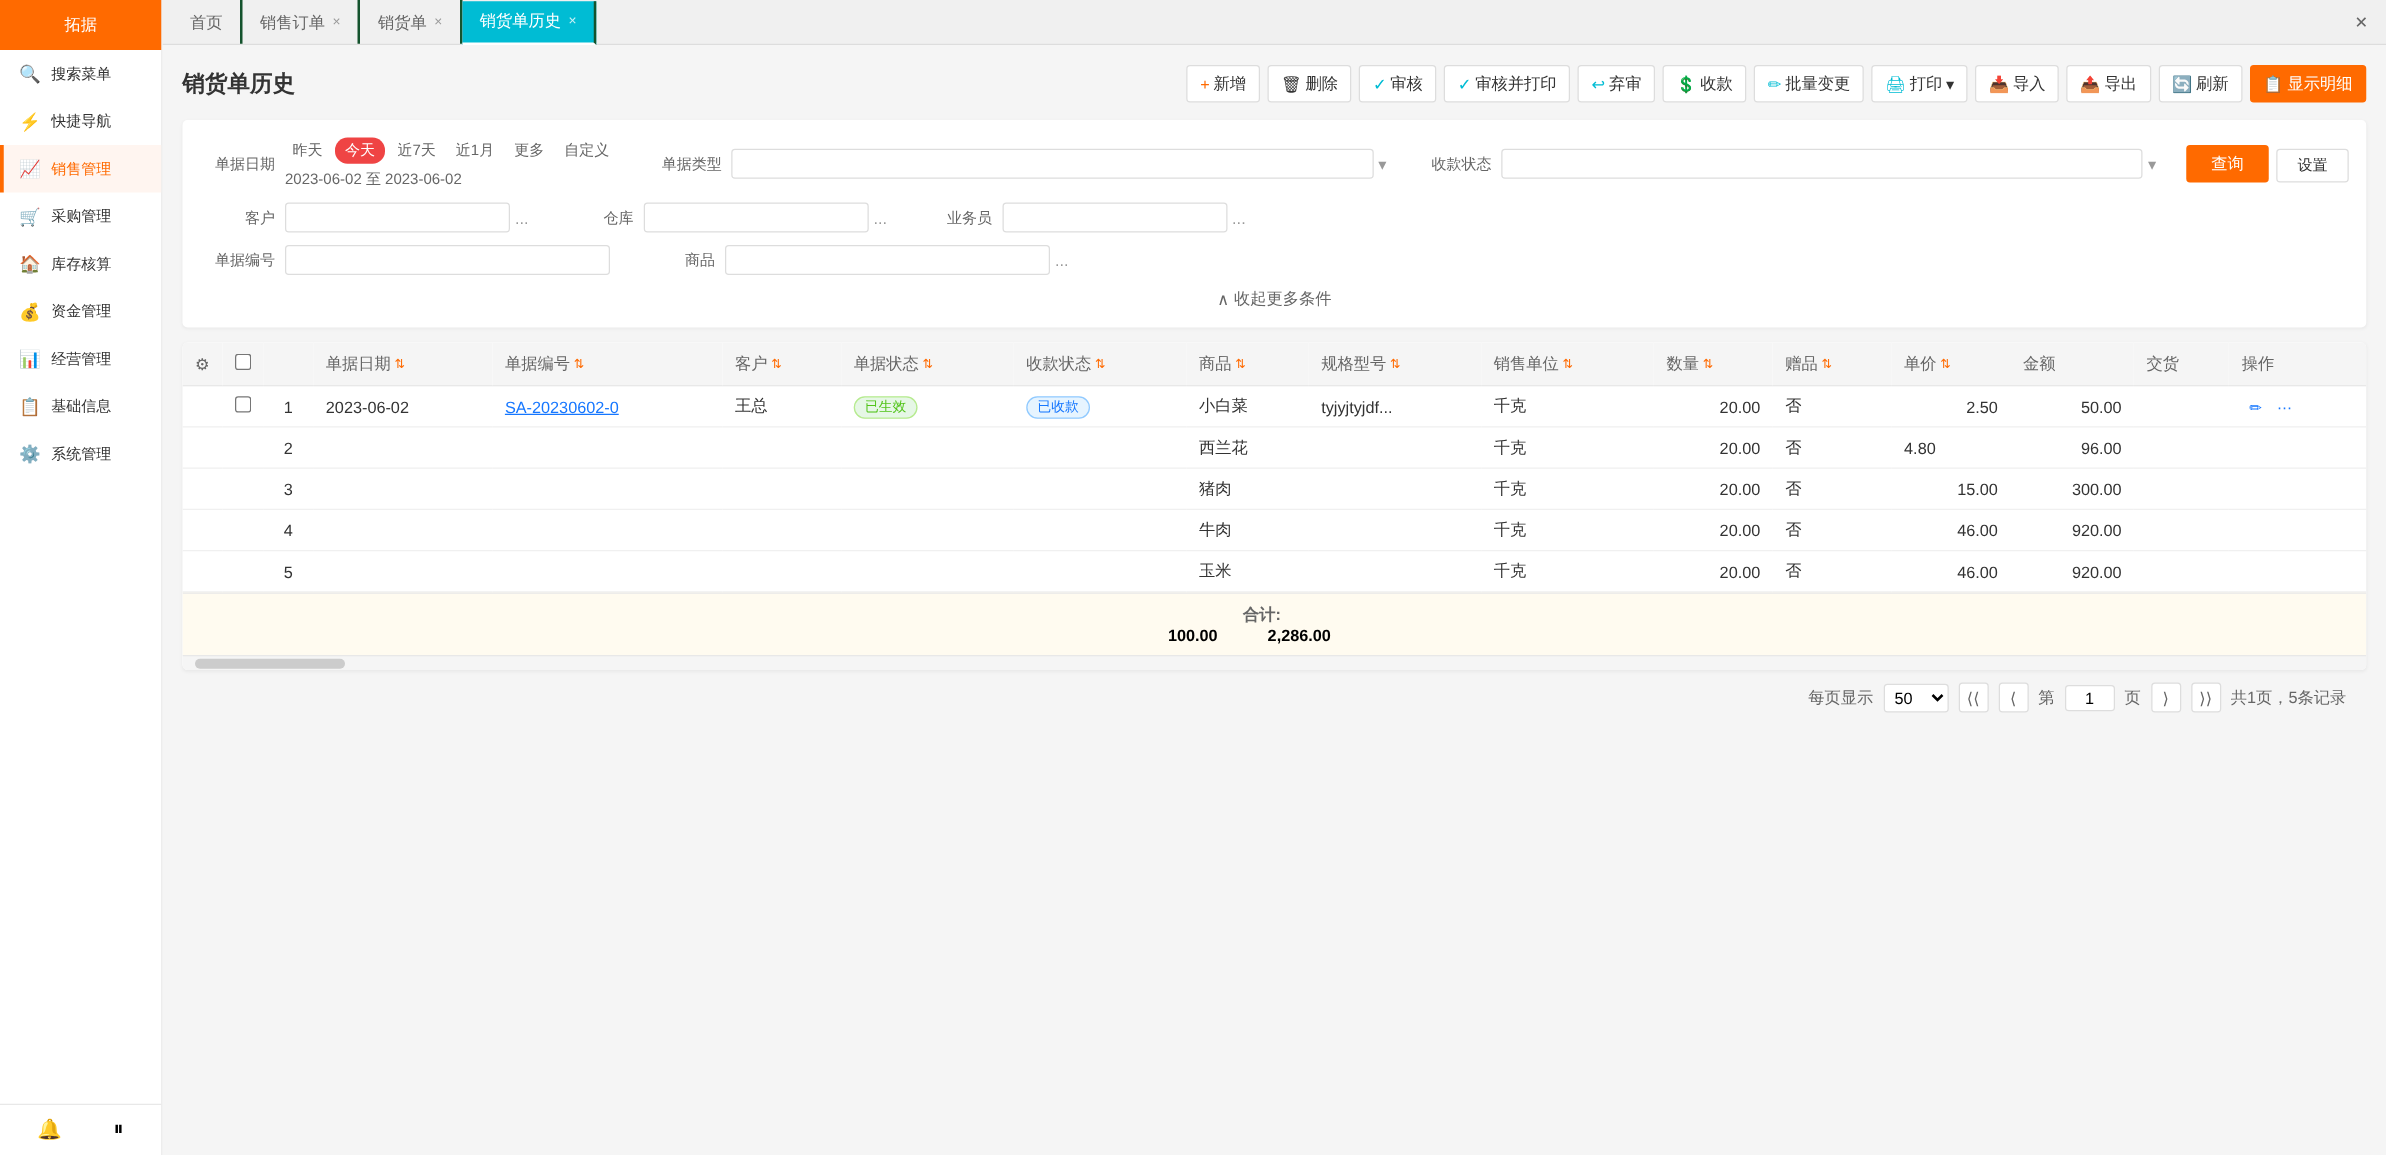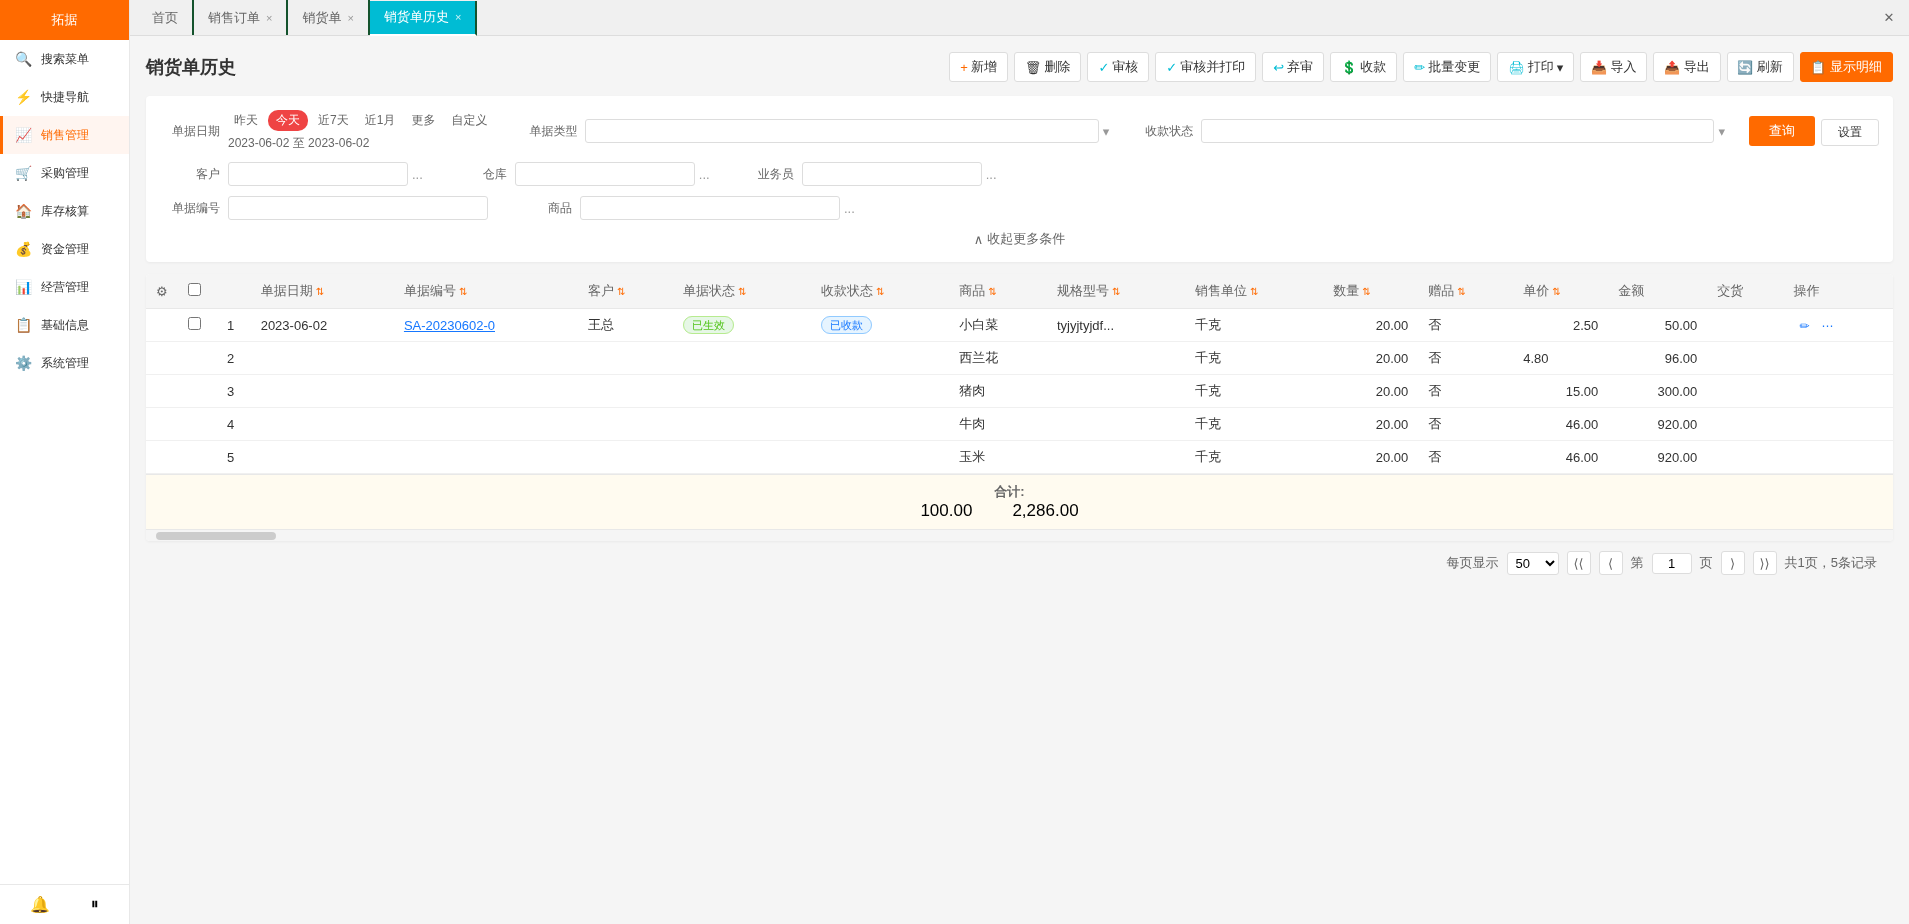--- a/index.html
+++ b/index.html
@@ -69,21 +69,21 @@
     .link-text { color: #1677ff; cursor: pointer; text-decoration: underline; }
     .col-no { width: 40px; text-align: center; }
     .col-checkbox { width: 30px; text-align: center; }
     .col-setting { width: 30px; text-align: center; cursor: pointer; color: #666; }
     .action-btn { padding: 2px 6px; color: #1677ff; cursor: pointer; font-size: 12px; }
     
     
     .table-footer { background: #fffbf0; padding: 8px 10px; display: flex; align-items: center; border-top: 1px solid #e8e8e8; flex-direction: column; }
     .footer-label { color: #666; margin-right: 20px; font-weight: bold; }
     .footer-values { display: flex; gap: 40px; flex: 1; justify-content: flex-end; padding-right: 40px; }
-    .footer-val { font-size: 17px; font-weight: normal; text-align: right; }
+    .footer-val { font-size: 13px; font-weight: bold; text-align: right; }
     
     
     .pagination { display: flex; align-items: center; justify-content: flex-end; padding: 10px 16px; gap: 8px; font-size: 12px; color: #666; }
     .page-btn { width: 24px; height: 24px; display: flex; align-items: center; justify-content: center; border: 1px solid #ddd; background: white; cursor: pointer; border-radius: 3px; color: #666; }
     .page-input { width: 40px; border: 1px solid #ddd; text-align: center; padding: 2px; border-radius: 3px; }
     .per-page-select { border: 1px solid #ddd; padding: 2px 4px; border-radius: 3px; background: white; }
     
     
     .scroll-bar-area { height: 12px; background: #f5f5f5; border-top: 1px solid #e8e8e8; }
     .scroll-bar-thumb { height: 8px; background: #ccc; border-radius: 4px; margin: 2px 0 2px 10px; width: 120px; }

